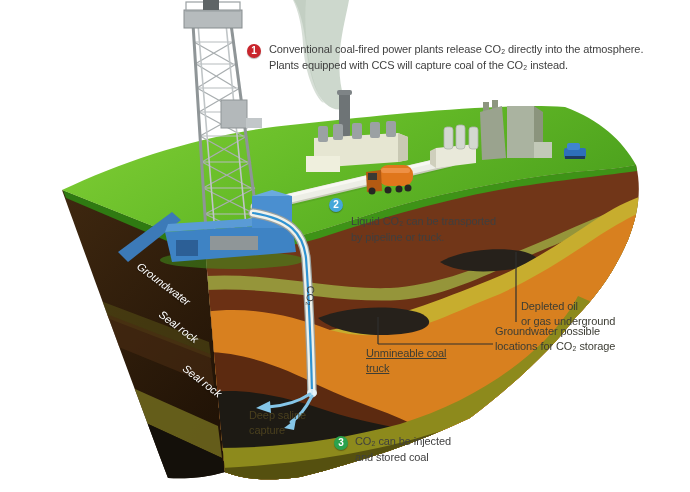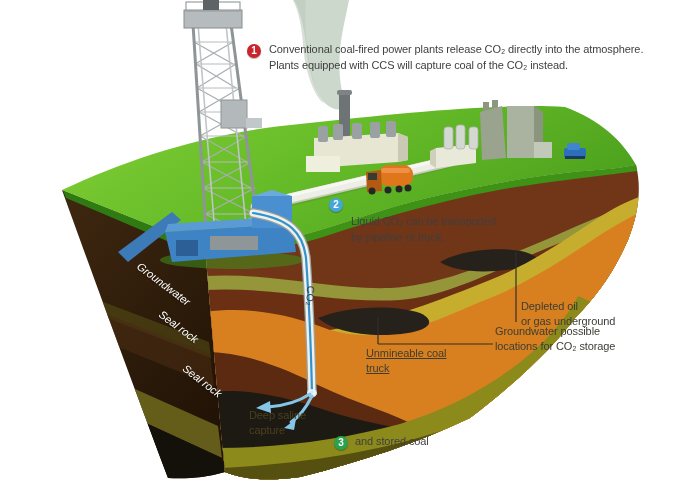--- a/index.html
+++ b/index.html
@@ -205,20 +205,21 @@
 </div>
 
 <span class="badge" style="left: 329px; top: 198px; background: rgb(69, 167, 217);">2</span>
 <div class="ann-text" style="left:351px;top:213px;">
   <div>Liquid CO₂ can be transported</div>
   <div>by pipeline or truck.</div>
 </div>
 
 <span class="badge" style="left: 334px; top: 436px; background: rgb(43, 162, 77);">3</span>
 <div class="ann-text" style="left:355px;top:433px;">
+  <div>CO₂ can be injected</div>
   <div>and stored coal</div>
 </div>
 
 <div class="rot-label" style="left:142px;top:260px;transform:rotate(37deg);">Groundwater</div>
 <div class="rot-label" style="left:164px;top:308px;transform:rotate(37deg);">Seal rock</div>
 <div class="rot-label" style="left:188px;top:362px;transform:rotate(38deg);">Seal rock</div>
 
 <div class="geo-label" style="left:249px;top:370px;color:#4a401e;margin-top:38px;">
   <div>Deep saline</div>
   <div>capture</div>

